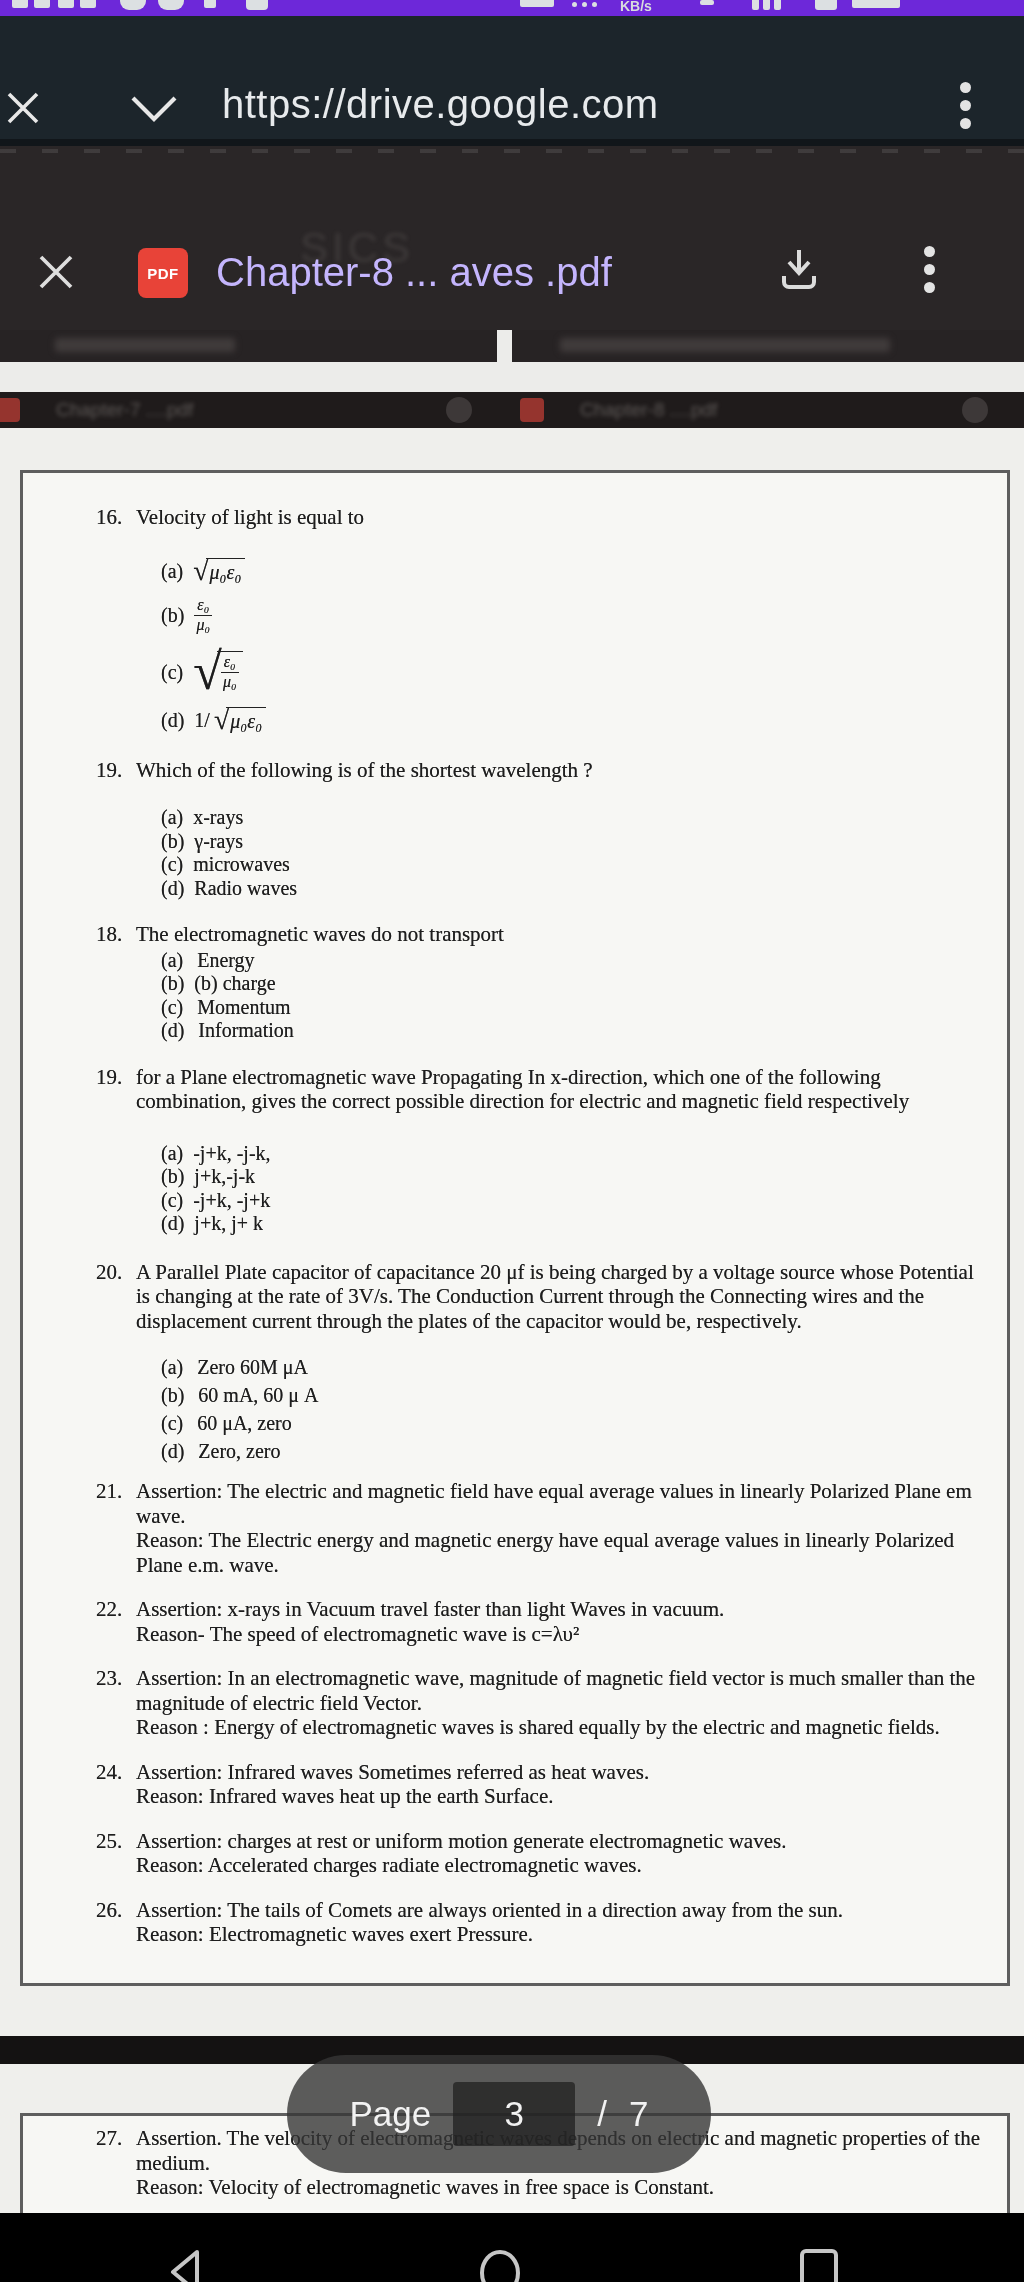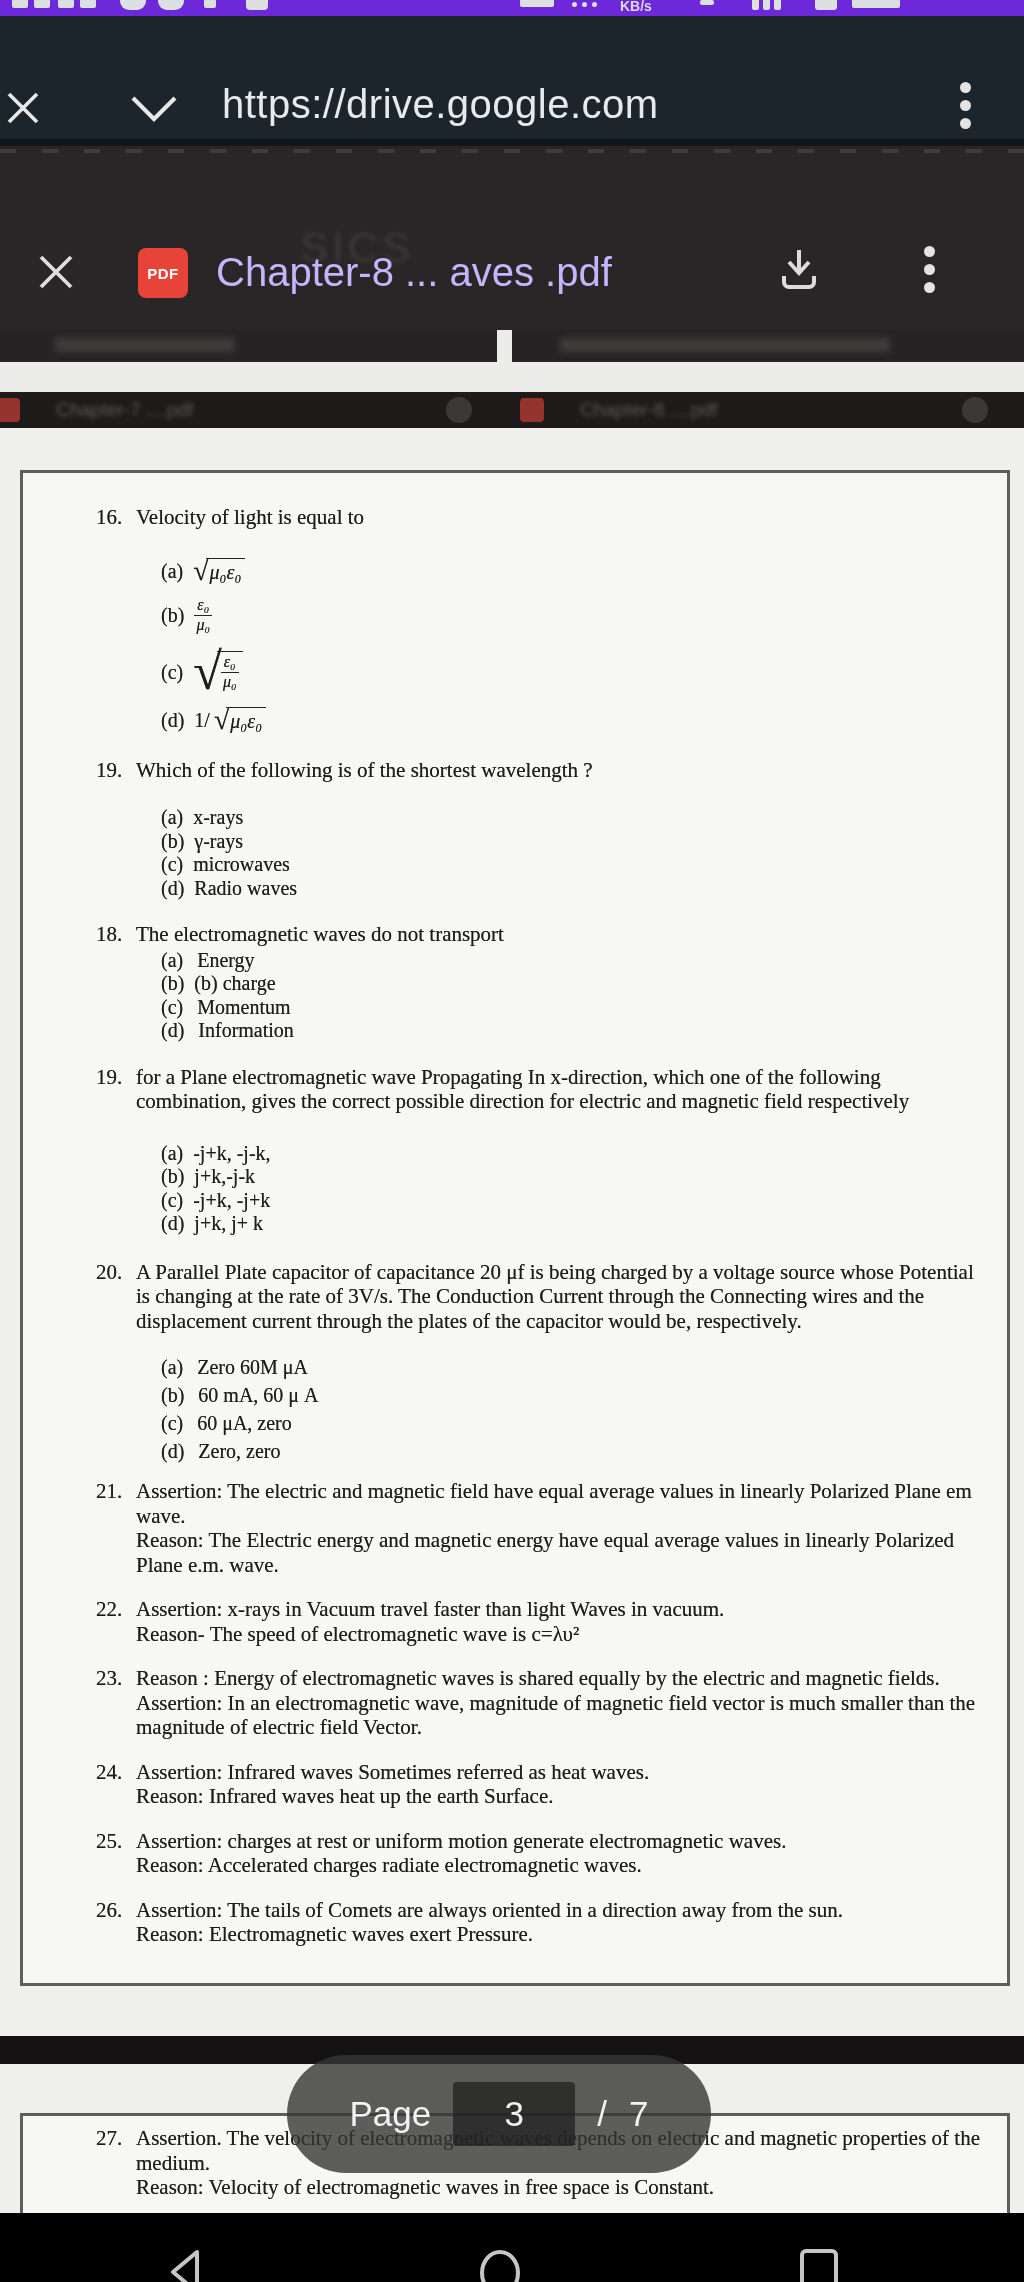--- a/index.html
+++ b/index.html
@@ -277,22 +277,22 @@
         <span class="qnum">22.</span>
         <div class="qbody">
           <div class="qtext">Assertion: x-rays in Vacuum travel faster than light Waves in vacuum.</div>
           <div class="qtext">Reason- The speed of electromagnetic wave is c=λυ²</div>
         </div>
       </div>
 
       <div class="q" style="margin-top:20px;">
         <span class="qnum">23.</span>
         <div class="qbody">
+          <div class="qtext">Assertion: In an electromagnetic wave, magnitude of magnetic field vector is much smaller than the magnitude of electric field Vector.</div>
           <div class="qtext">Reason : Energy of electromagnetic waves is shared equally by the electric and magnetic fields.</div>
-          <div class="qtext">Assertion: In an electromagnetic wave, magnitude of magnetic field vector is much smaller than the magnitude of electric field Vector.</div>
         </div>
       </div>
 
       <div class="q" style="margin-top:20px;">
         <span class="qnum">24.</span>
         <div class="qbody">
           <div class="qtext">Assertion: Infrared waves Sometimes referred as heat waves.</div>
           <div class="qtext">Reason: Infrared waves heat up the earth Surface.</div>
         </div>
       </div>

